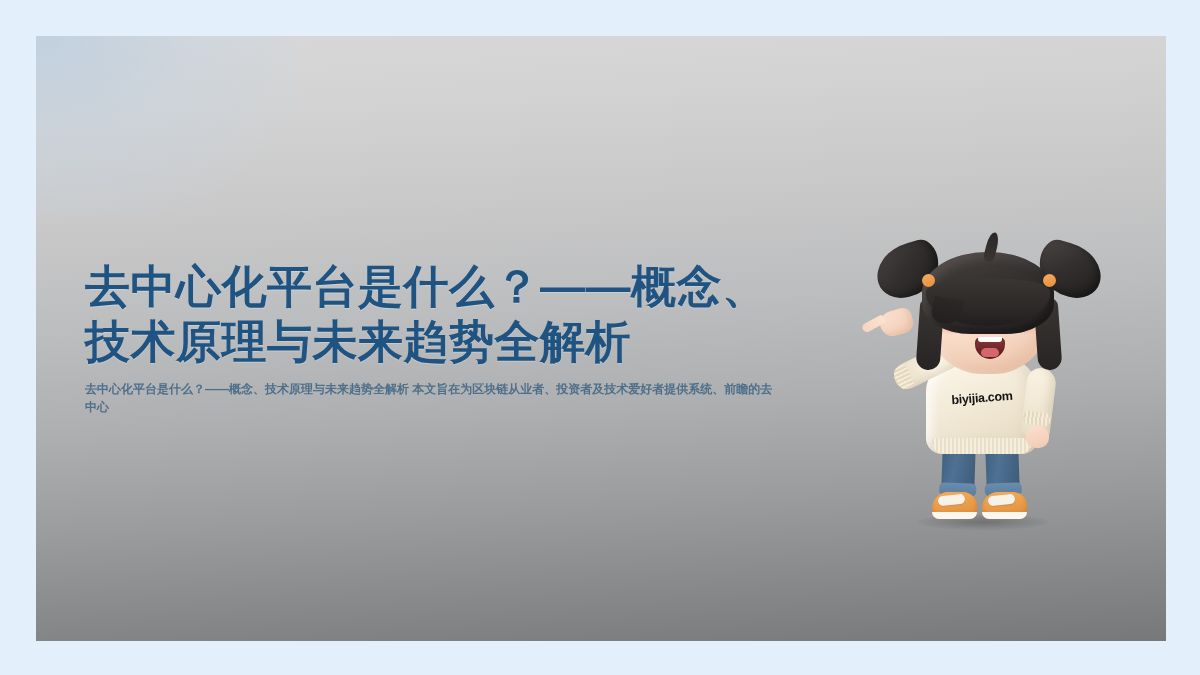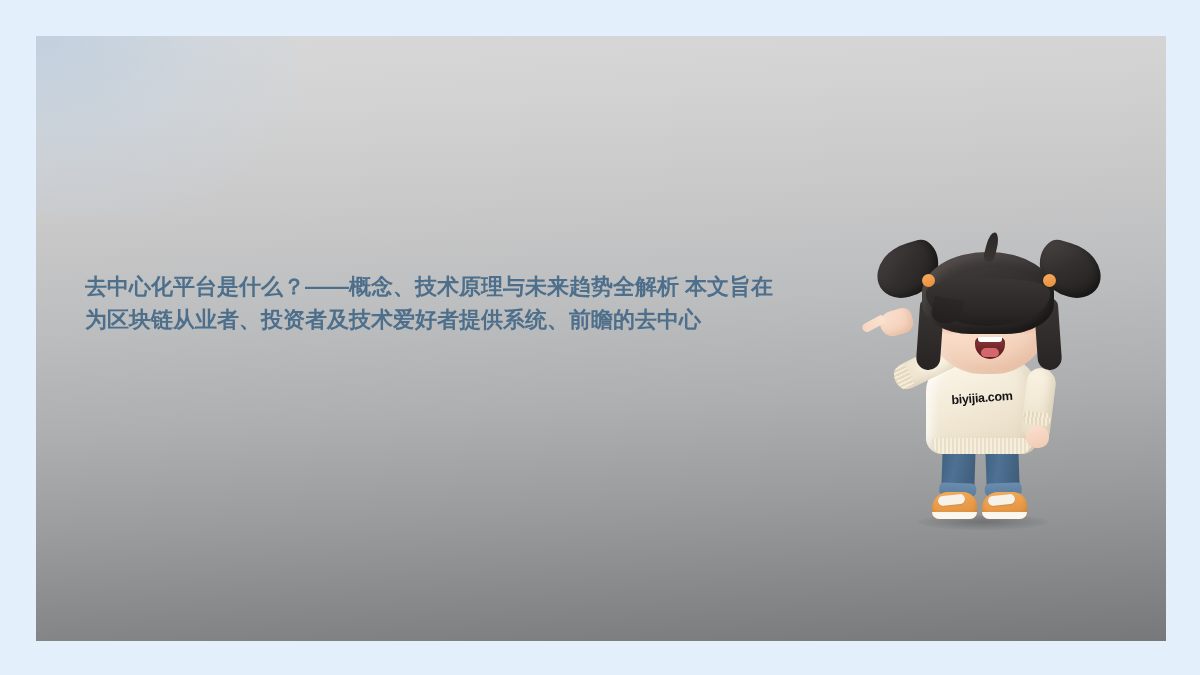--- a/index.html
+++ b/index.html
@@ -49,21 +49,21 @@
   .slide-title {
     font-size:45px;
     font-weight:bold;
     line-height:1.22;
     letter-spacing:.5px;
     color:#1f5482;
     text-shadow:0 1px 0 rgba(255,255,255,.25);
   }
   .slide-subtitle {
     margin-top:10px;
-    font-size:22px;
+    font-size:12px;
     font-weight:bold;
     line-height:1.5;
     color:#4d6f8b;
     width:696px;
   }
 
   
   .character {
     position:absolute;
     left:838px; top:150px;
@@ -268,20 +268,21 @@
 </style>
 </head>
 <body>
 
 <div class="page">
 
   <div class="slide">
     <div class="slide-sheen"></div>
 
     <div class="text-block">
+      <div class="slide-title">去中心化平台是什么？——概念、技术原理与未来趋势全解析</div>
       <div class="slide-subtitle">去中心化平台是什么？——概念、技术原理与未来趋势全解析 本文旨在为区块链从业者、投资者及技术爱好者提供系统、前瞻的去中心</div>
     </div>
 
     <div class="character">
 
       <div class="char-shadow"></div>
 
       <div class="leg leg-l">
         <div class="cuff"></div>
       </div>

